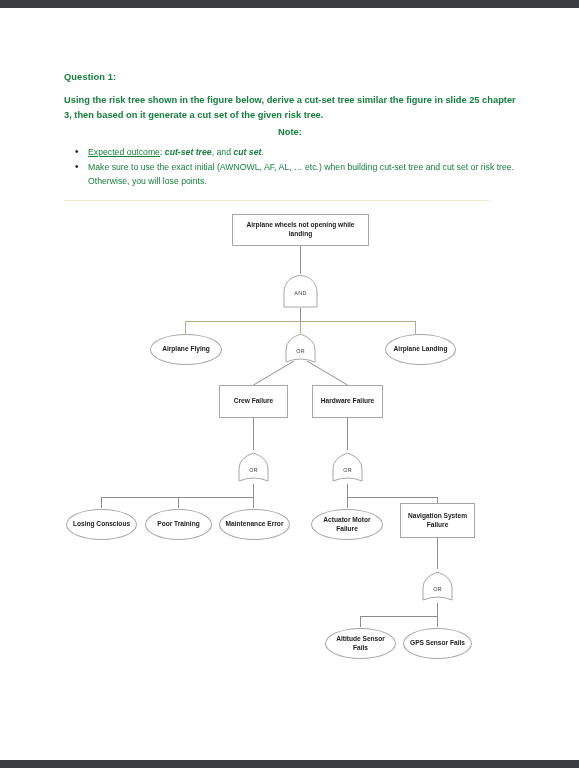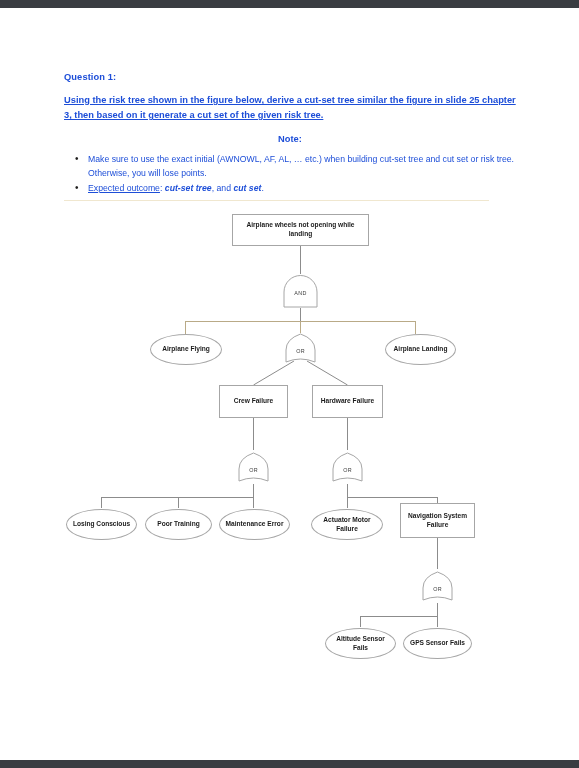--- a/index.html
+++ b/index.html
@@ -31,34 +31,33 @@
     height: 752px;
     background: #ffffff;
   }
 
   
   .text-block {
     position: absolute;
     left: 64px;
     top: 64px;
     width: 452px;
-    color: #1d4ed8;
+    color: #15803d;
   }
   .q-title {
     font-size: 9.3px;
     font-weight: bold;
     letter-spacing: .1px;
     margin: 0 0 11px 0;
   }
   .q-body {
     font-size: 9.3px;
     font-weight: bold;
     line-height: 1.62;
-    margin: 0 0 11px 0;
-    text-decoration: underline;
+    margin: 0 0 4px 0;
   }
   .note-label {
     font-size: 9.3px;
     font-weight: bold;
     margin: 0 0 8px 0;
     text-align: center;
   }
   ul.note-list {
     margin: 0;
     padding: 0 0 0 24px;
@@ -144,22 +143,22 @@
 <div class="viewer-bar top"></div>
 <div class="viewer-bar bottom"></div>
 
 <div class="page">
 
   <div class="text-block">
     <p class="q-title">Question 1:</p>
     <p class="q-body">Using the risk tree shown in the figure below, derive a cut-set tree similar the figure in slide 25 chapter 3, then based on it generate a cut set of the given risk tree.</p>
     <p class="note-label">Note:</p>
     <ul class="note-list">
+      <li><span class="u">Expected outcome</span><span>: </span><span class="bi">cut-set tree</span><span>, and </span><span class="bi">cut set</span><span>.</span></li>
       <li>Make sure to use the exact initial (AWNOWL, AF, AL, … etc.) when building cut-set tree and cut set or risk tree. Otherwise, you will lose points.</li>
-      <li><span class="u">Expected outcome</span><span>: </span><span class="bi">cut-set tree</span><span>, and </span><span class="bi">cut set</span><span>.</span></li>
     </ul>
   </div>
 
   <div class="rule"></div>
 
   <div class="diagram">
 
     <svg width="579" height="752">
       <g fill="none" stroke="#8c8c8c" stroke-width="1" shape-rendering="crispEdges">
 

